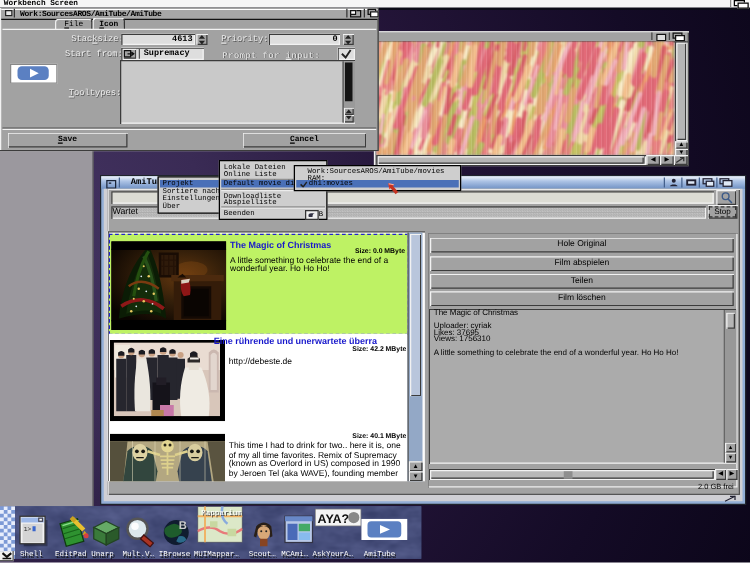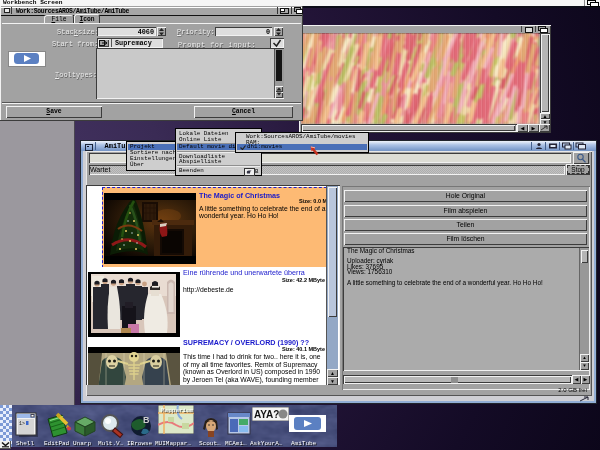--- a/index.html
+++ b/index.html
@@ -125,21 +125,21 @@
  <div class="a" style="left:8px;top:44.5px;width:36px;height:14.5px;background:#fff;border:1px solid #888">
   <div class="a" style="left:4.5px;top:1.5px;width:25px;height:11px;background:#5b80c2;border-radius:3.5px">
    <svg width="25" height="11">
           <polygon points="10,2 17,5.5 10,9" fill="#fff"></polygon>
         </svg>
   </div>
  </div>
 
  <div class="a lbl" style="left:57px;top:22px">Stac<u>k</u>size:</div>
  <div class="a s" style="left:97px;top:20.5px;width:59px;height:9.5px;background:#dedede">
-  <div class="mono" style="font-size:6.8px;font-weight:bold;color:#000;text-align:right;padding:1px 2px 0 0">4060</div>
+  <div class="mono" style="font-size:6.8px;font-weight:bold;color:#000;text-align:right;padding:1px 2px 0 0">4613</div>
     </div>
  <div class="a btn" style="left:157px;top:20.5px;width:9px;height:9.5px">
       <svg width="9" height="9.5">
         <polygon points="2,4 4.5,1 7,4" fill="#222"></polygon>
         <polygon points="2,5.5 4.5,8.5 7,5.5" fill="#222"></polygon>
       </svg>
     </div>
  <div class="a lbl" style="left:177px;top:22px"><u>P</u>riority:</div>
  <div class="a s" style="left:215px;top:20.5px;width:57px;height:9.5px;background:#dedede">
   <div class="mono" style="font-size:6.8px;font-weight:bold;color:#000;text-align:right;padding:1px 2px 0 0">0</div>
@@ -239,21 +239,21 @@
   <div class="a s" style="left:3px;top:14px;width:476px;height:10px;background:repeating-conic-gradient(#c2c2c2 0% 25%, #adadad 0% 50%) 0 0/2px 2px">
    <div class="a" style="left:1px;top:1px;font-size:7px;color:#000;font-family:'Liberation Sans',sans-serif">Wartet</div>
   </div>
   <div class="a btn" style="left:480px;top:13px;width:24px;height:11px">
    <div class="a" style="left:1px;top:1px;right:1px;bottom:1px;border:1px dashed #333;font-size:6.5px;line-height:8px">Stop</div>
   </div>
 
   <div class="a s" style="left:0px;top:34px;width:254px;height:200px;background:#fff">
    <div class="a" style="left:1px;top:1px;width:239px;height:199px;overflow:hidden" id="list">
 
-    <div class="a" style="left:15px;top:1px;width:238px;height:79px;background:#fdba74;border:1px dashed #2222cc">
+    <div class="a" style="left:0px;top:1px;width:238px;height:79px;background:#bef264;border:1px dashed #2222cc">
      <div class="a" style="left:1px;top:5px;width:92px;height:71px" id="thumb1">
               <svg width="92" height="71" viewBox="0 0 92 71">
 <rect width="92" height="71" fill="#000"></rect>
 <radialGradient id="g1" cx="62%" cy="38%" r="75%">
                   <stop offset="0%" stop-color="#64380f"></stop>
                   <stop offset="45%" stop-color="#36200a"></stop>
                   <stop offset="100%" stop-color="#090401"></stop>
                 </radialGradient>
 <rect x="0" y="6" width="92" height="58" fill="url(#g1)"></rect>
 <ellipse cx="64" cy="23" rx="13" ry="7" fill="#9a5514" opacity="0.28"></ellipse>
@@ -342,27 +342,26 @@
 <path d="M34 34h14v27h-14z" fill="#15131a"></path>
 <path d="M37 30h8v6h-8z" fill="#211d26"></path>
 <rect x="40" y="52" width="11" height="9" fill="#c878a8"></rect>
 <rect x="33" y="56" width="10" height="5" fill="#b08850"></rect>
 <rect x="0" y="0" width="3" height="65" fill="#000"></rect>
 <rect x="88" y="0" width="4" height="65" fill="#000"></rect>
 <rect x="0" y="61" width="92" height="4" fill="#000"></rect>
 <rect x="0" y="0" width="92" height="2" fill="#000"></rect>
 </svg>
             </div>
-     <div class="a" style="left:96px;top:1px;font-size:7.2px;font-weight:normal;color:#1818cc;white-space:nowrap">Eine rührende und unerwartete überra</div>
+     <div class="a" style="left:84px;top:1px;font-size:7.2px;font-weight:bold;color:#1818cc;white-space:nowrap">Eine rührende und unerwartete überra</div>
      <div class="a" style="right:2px;top:10px;font-size:5.5px;font-weight:bold;color:#000">Size: 42.2 MByte</div>
      <div class="a" style="left:96px;top:19px;font-size:6.8px;color:#000">http://debeste.de</div>
     </div>
 
     <div class="a" style="left:0px;top:151px;width:240px;height:48px;background:#fff">
-     <div class="a" style="left:96px;top:1px;font-size:7.2px;font-weight:bold;color:#1818cc;white-space:nowrap">SUPREMACY / OVERLORD (1990) ??</div>
      <div class="a" style="right:2px;top:9px;font-size:5.5px;font-weight:bold;color:#000">Size: 40.1 MByte</div>
      <div class="a" style="left:1px;top:10px;width:92px;height:38px" id="thumb3">
               <svg width="92" height="45" viewBox="0 0 92 45">
 <rect width="92" height="45" fill="#b3a781"></rect>
 <rect x="0" y="0" width="92" height="6" fill="#000"></rect>
 <path d="M0 6 L14 6 L10 45 L0 45z" fill="#55503c"></path>
 <path d="M92 6 L78 6 L84 45 L92 45z" fill="#5a5440"></path>
 <path d="M14 14 C18 8 30 8 34 14 L38 30 L36 42 L10 42 L12 28z" fill="#32463e"></path>
 <ellipse cx="24" cy="15" rx="6" ry="7" fill="#ddd2a2"></ellipse>
 <circle cx="21.5" cy="14" r="1.5" fill="#1a1a14"></circle>

